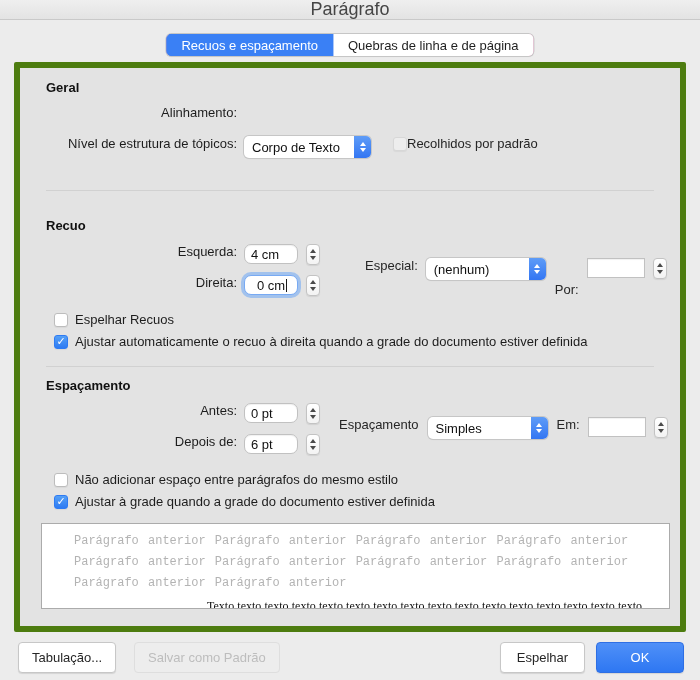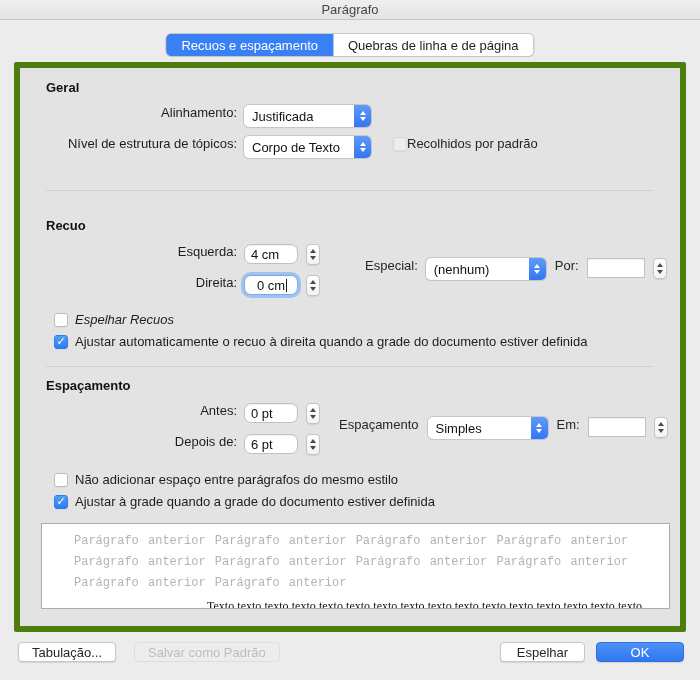--- a/index.html
+++ b/index.html
@@ -5,21 +5,21 @@
   * { margin:0; padding:0; box-sizing:border-box; }
   html,body { width:700px; height:680px; }
   body { font-family:"Liberation Sans","DejaVu Sans",sans-serif; font-size:13px; color:#262626; }
 
   .dialog { position:relative; width:700px; height:680px; background:#ececec; overflow:hidden; }
 
   
   .titlebar { position:absolute; left:0; top:0; width:700px; height:20px;
     background:linear-gradient(#efefef,#e3e3e3); border-bottom:1px solid #c9c9c9;
     display:flex; align-items:center; justify-content:center; }
-  .titlebar .title { font-size:13px; color:#454545; }
+  .titlebar .title { font-size:18px; color:#454545; }
 
   
   .tabs { position:absolute; top:34px; left:50%; transform:translateX(-50%);
     display:flex; height:22px; border-radius:5px; overflow:hidden;
     box-shadow:0 0 0 1px #c6c6c6, 0 1px 1px rgba(0,0,0,.08); background:#f9a8d4; z-index:5; }
   .tab { display:flex; align-items:center; justify-content:center; padding:0 15px;
     font-size:13px; white-space:nowrap; cursor:default; }
   .tab.active { background:#3a80f5; color:#fff; box-shadow:0 0 0 1px #3071e8; }
   .tab.inactive { background:#fff; color:#1f1f1f; }
 
@@ -72,21 +72,21 @@
 
   
   .preview { position:absolute; left:21px; top:455px; width:629px; height:86px;
     background:#fff; border:1px solid #ababab; padding:7px 12px 0 12px; overflow:hidden; }
   .prev-grey { font-family:Liberation Mono, monospace; font-size:12px;
     line-height:21px; color:#b3b3b3; word-spacing:2px;margin-left:20px; }
   .prev-dark { font-family:"Liberation Serif","DejaVu Serif",serif; font-size:12px;
     line-height:15px; color:#0e0e0e; margin:5px 15px 0 153px; text-align:justify; }
 
   
-  .btn { position:absolute; top:642px; height:20px; border-radius:4px; font-size:13px;
+  .btn { position:absolute; top:642px; height:31px; border-radius:4px; font-size:13px;
     display:flex; align-items:center; justify-content:center; padding:4px 13px;
     background:#fff; border:1px solid #c7c7c7; color:#262626;
     box-shadow:0 1px 1px rgba(0,0,0,.1); cursor:default; white-space:nowrap; }
   .btn.disabled { background:#ededed; border-color:#dedede; color:#bdbdbd; box-shadow:none; }
   .btn.primary { background:linear-gradient(#4f90f8,#2e77f2); border-color:#2e6fe4; color:#fff; width:88px; }
 </style>
 </head>
 <body>
 
 <div class="dialog">
@@ -99,27 +99,20 @@
     <div class="tab active">Recuos e espaçamento</div>
     <div class="tab inactive">Quebras de linha e de página</div>
   </div>
 
   <div class="panel">
 
     <div class="heading" style="top:12px;">Geral</div>
 
     <div class="row" style="left:0; top:37px;">
       <span class="flabel">Alinhamento:</span>
-      <div class="popup w127">
-        <span class="ptext">Justificada</span>
-        <span class="pcap">
-            <i class="tri-up"></i>
-            <i class="tri-down"></i>
-          </span>
-      </div>
     </div>
 
     <div class="row" style="left:0; top:68px;">
       <span class="flabel">Nível de estrutura de tópicos:</span>
       <div class="popup w127">
         <span class="ptext">Corpo de Texto</span>
         <span class="pcap">
             <i class="tri-up"></i>
             <i class="tri-down"></i>
           </span>
@@ -159,31 +152,31 @@
 
     <div class="row" style="left:345px; top:190px;">
       <span style="margin-right:8px;">Especial:</span>
       <div class="popup w120">
         <span class="ptext">(nenhum)</span>
         <span class="pcap">
             <i class="tri-up"></i>
             <i class="tri-down"></i>
           </span>
       </div>
-      <span style="margin-left:9px; margin-right:8px;">Por:</span>
+      <span style="margin-left:9px; margin-right:8px;margin-top:24px;">Por:</span>
       <div class="field w58">
         <span></span>
       </div>
       <span class="stepper">
           <i class="tri-up"></i>
           <i class="tri-down"></i>
         </span>
     </div>
 
-    <div class="checkrow" style="left:34px; top:244px;font-style:italic;">
+    <div class="checkrow" style="left:34px; top:244px;">
       <span class="checkbox"></span>
       <span class="clabel">Espelhar Recuos</span>
     </div>
 
     <div class="checkrow" style="left:34px; top:266px;">
       <span class="checkbox checked">
         <span class="mark">✓</span>
       </span>
       <span class="clabel">Ajustar automaticamente o recuo à direita quando a grade do documento estiver definida</span>
     </div>

